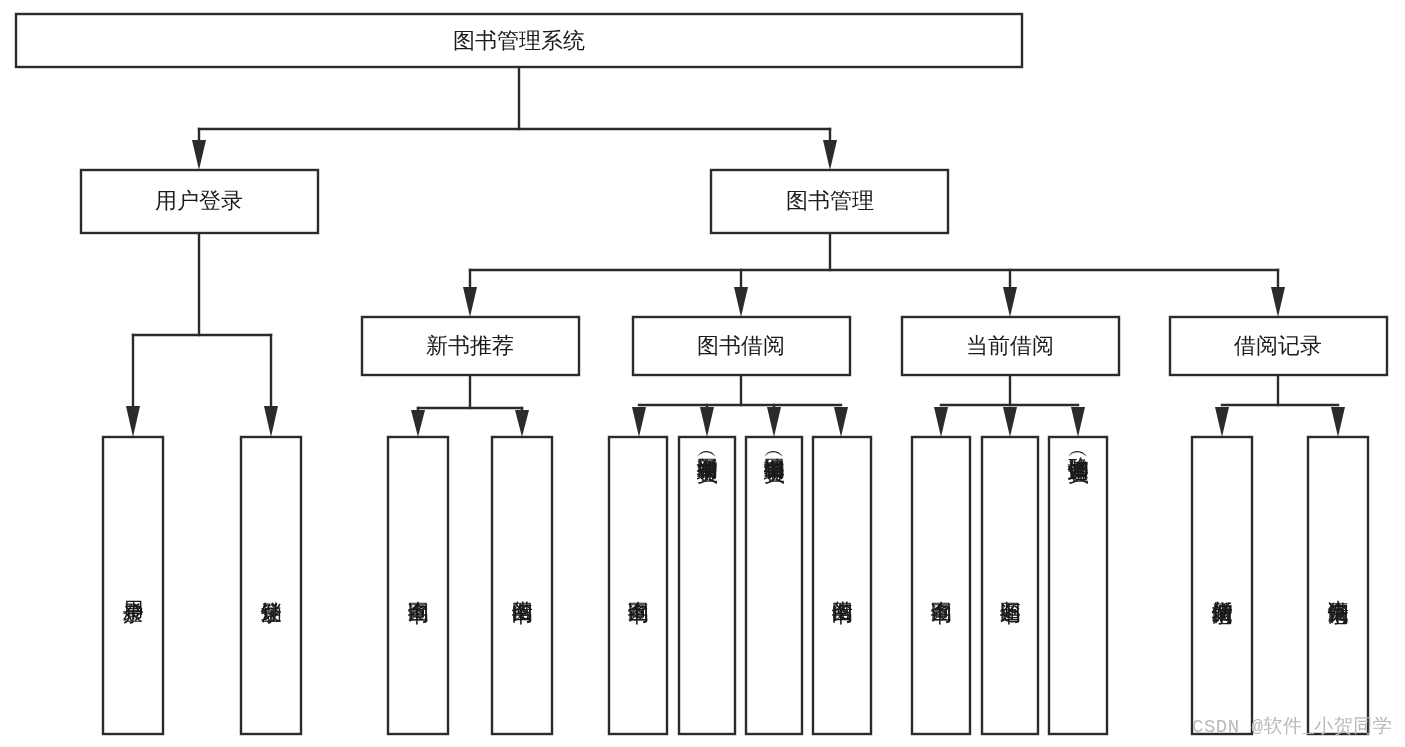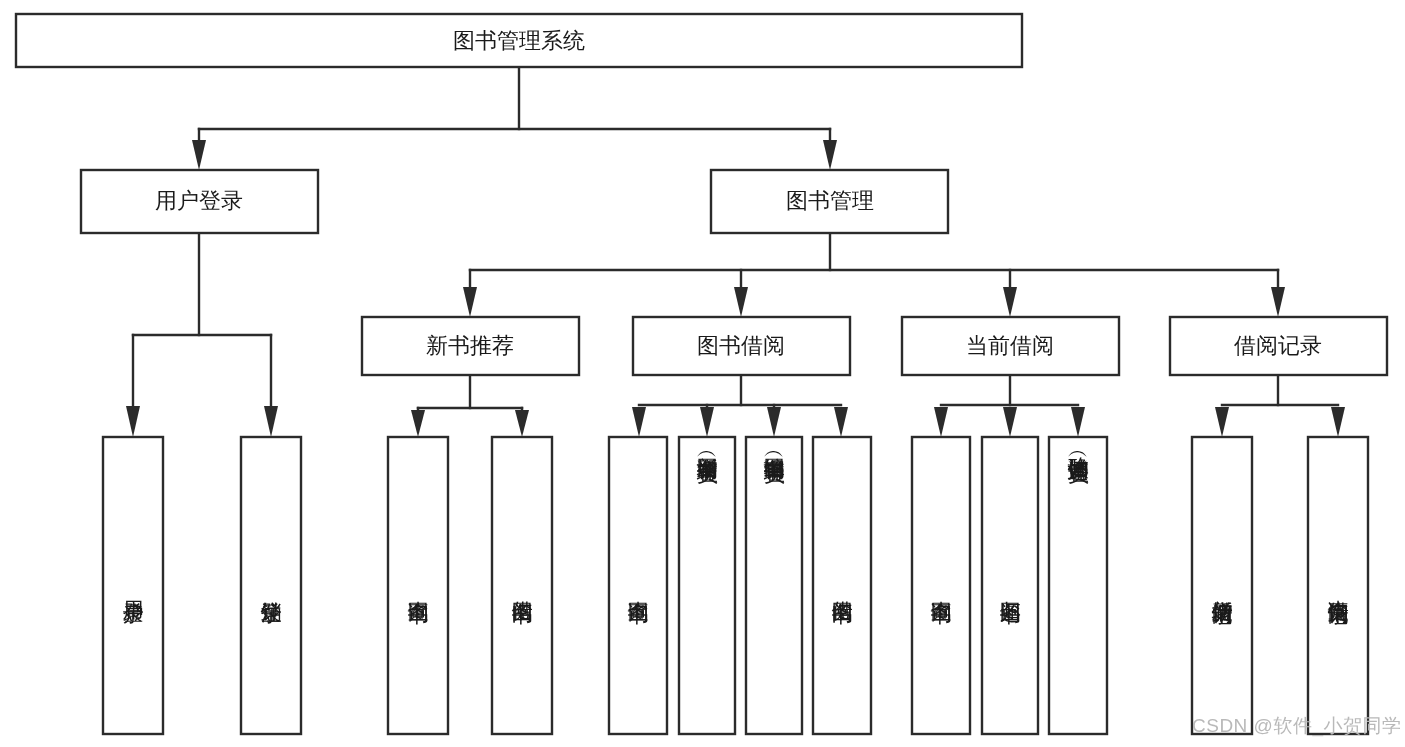--- a/index.html
+++ b/index.html
@@ -56,21 +56,21 @@
     font-size: 21px;
     line-height: 1.06;
     color: #1a1a1a;
     letter-spacing: 1px;
     white-space: nowrap;
     text-align: center;
     pointer-events: none;
   }
   .watermark {
     position: absolute;
-    font-family: Liberation Sans, sans-serif;
+    font-family: Liberation Mono, monospace;
     font-size: 19px;
     color: #b9b9b9;
     white-space: nowrap;
     letter-spacing: 0.5px;
   }
 </style>
 </head>
 <body>
 
 <div id="diagram-root">

